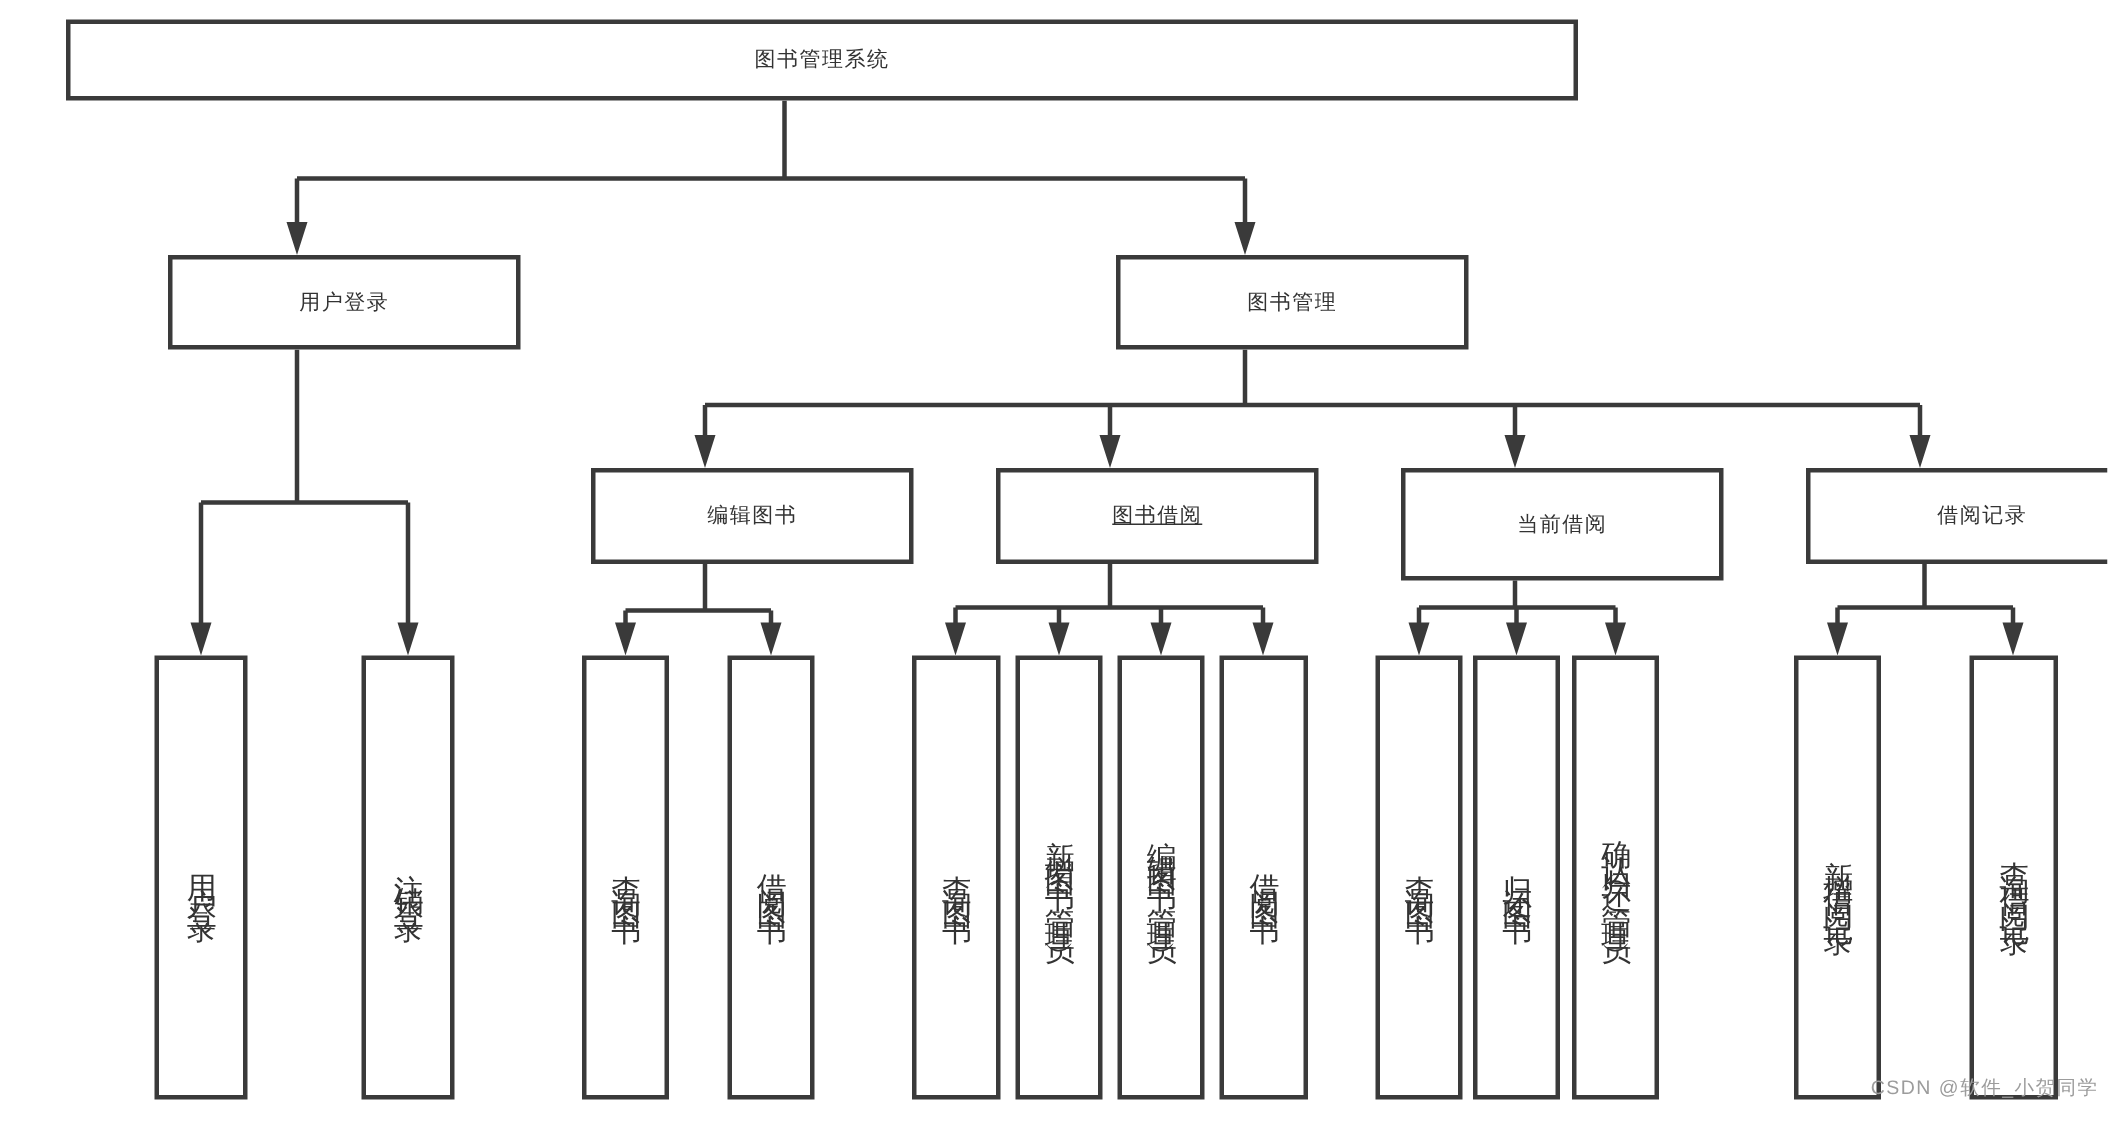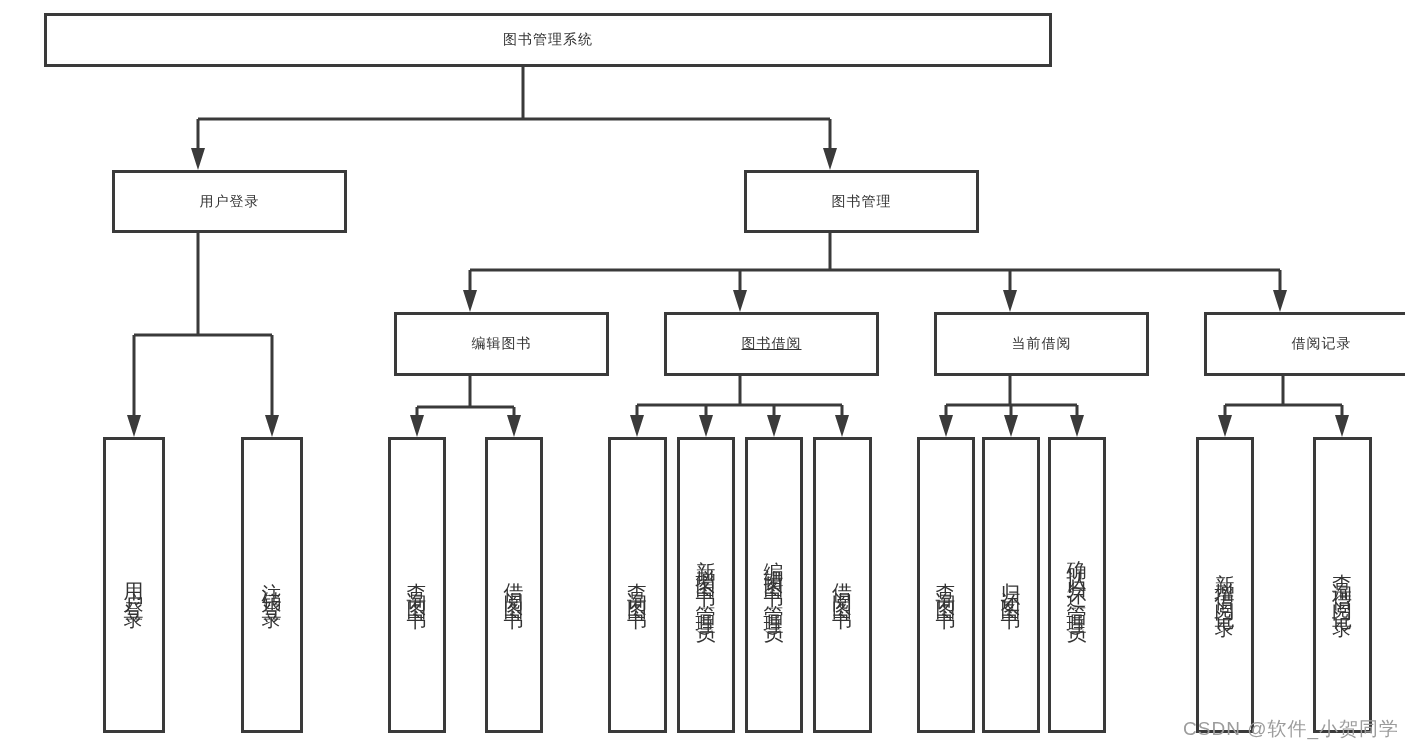--- a/index.html
+++ b/index.html
@@ -55,42 +55,42 @@
     padding: 6px 0;
   }
   
   .n-root          { left: 12px;   top: 13px;  width: 1008px; height: 54px; }
   
   .n-user-login    { left: 80px;   top: 170px; width: 235px;  height: 63px; }
   .n-book-mgmt     { left: 712px;  top: 170px; width: 235px;  height: 63px; }
   
   .n-new-book-rec  { left: 362px;  top: 312px; width: 215px;  height: 64px; }
   .n-book-borrow   { left: 632px;  top: 312px; width: 215px;  height: 64px; text-decoration: underline; }
-  .n-cur-borrow    { left: 902px;  top: 312px; width: 215px;  height: 64px; }
+  .n-cur-borrow    { left: 902px;  top: 312px; width: 215px;  height: 75px; }
   .n-borrow-rec    { left: 1172px; top: 312px; width: 235px;  height: 64px; }
   
   .lf { top: 437px; height: 296px; }
   .n-leaf-user-login { left: 103px;  width: 62px; }
   .n-leaf-logout     { left: 241px;  width: 62px; }
   .n-leaf-nb-query   { left: 388px;  width: 58px; }
   .n-leaf-nb-borrow  { left: 485px;  width: 58px; }
   .n-leaf-bb-query   { left: 608px;  width: 59px; }
   .n-leaf-bb-add     { left: 677px;  width: 58px; }
   .n-leaf-bb-edit    { left: 745px;  width: 58px; }
   .n-leaf-bb-borrow  { left: 813px;  width: 59px; }
   .n-leaf-cb-query   { left: 917px;  width: 58px; }
   .n-leaf-cb-return  { left: 982px;  width: 58px; }
   .n-leaf-cb-confirm { left: 1048px; width: 58px; }
   .n-leaf-br-add     { left: 1196px; width: 58px; }
   .n-leaf-br-query   { left: 1313px; width: 59px; }
   .watermark {
     position: absolute;
     right: 6px;
     top: 716px;
-    font-size: 19px;
+    font-size: 13px;
     letter-spacing: 1px;
     color: var(--watermark);
     white-space: nowrap;
   }
 </style>
 </head>
 <body>
 
 <div class="canvas">
 

